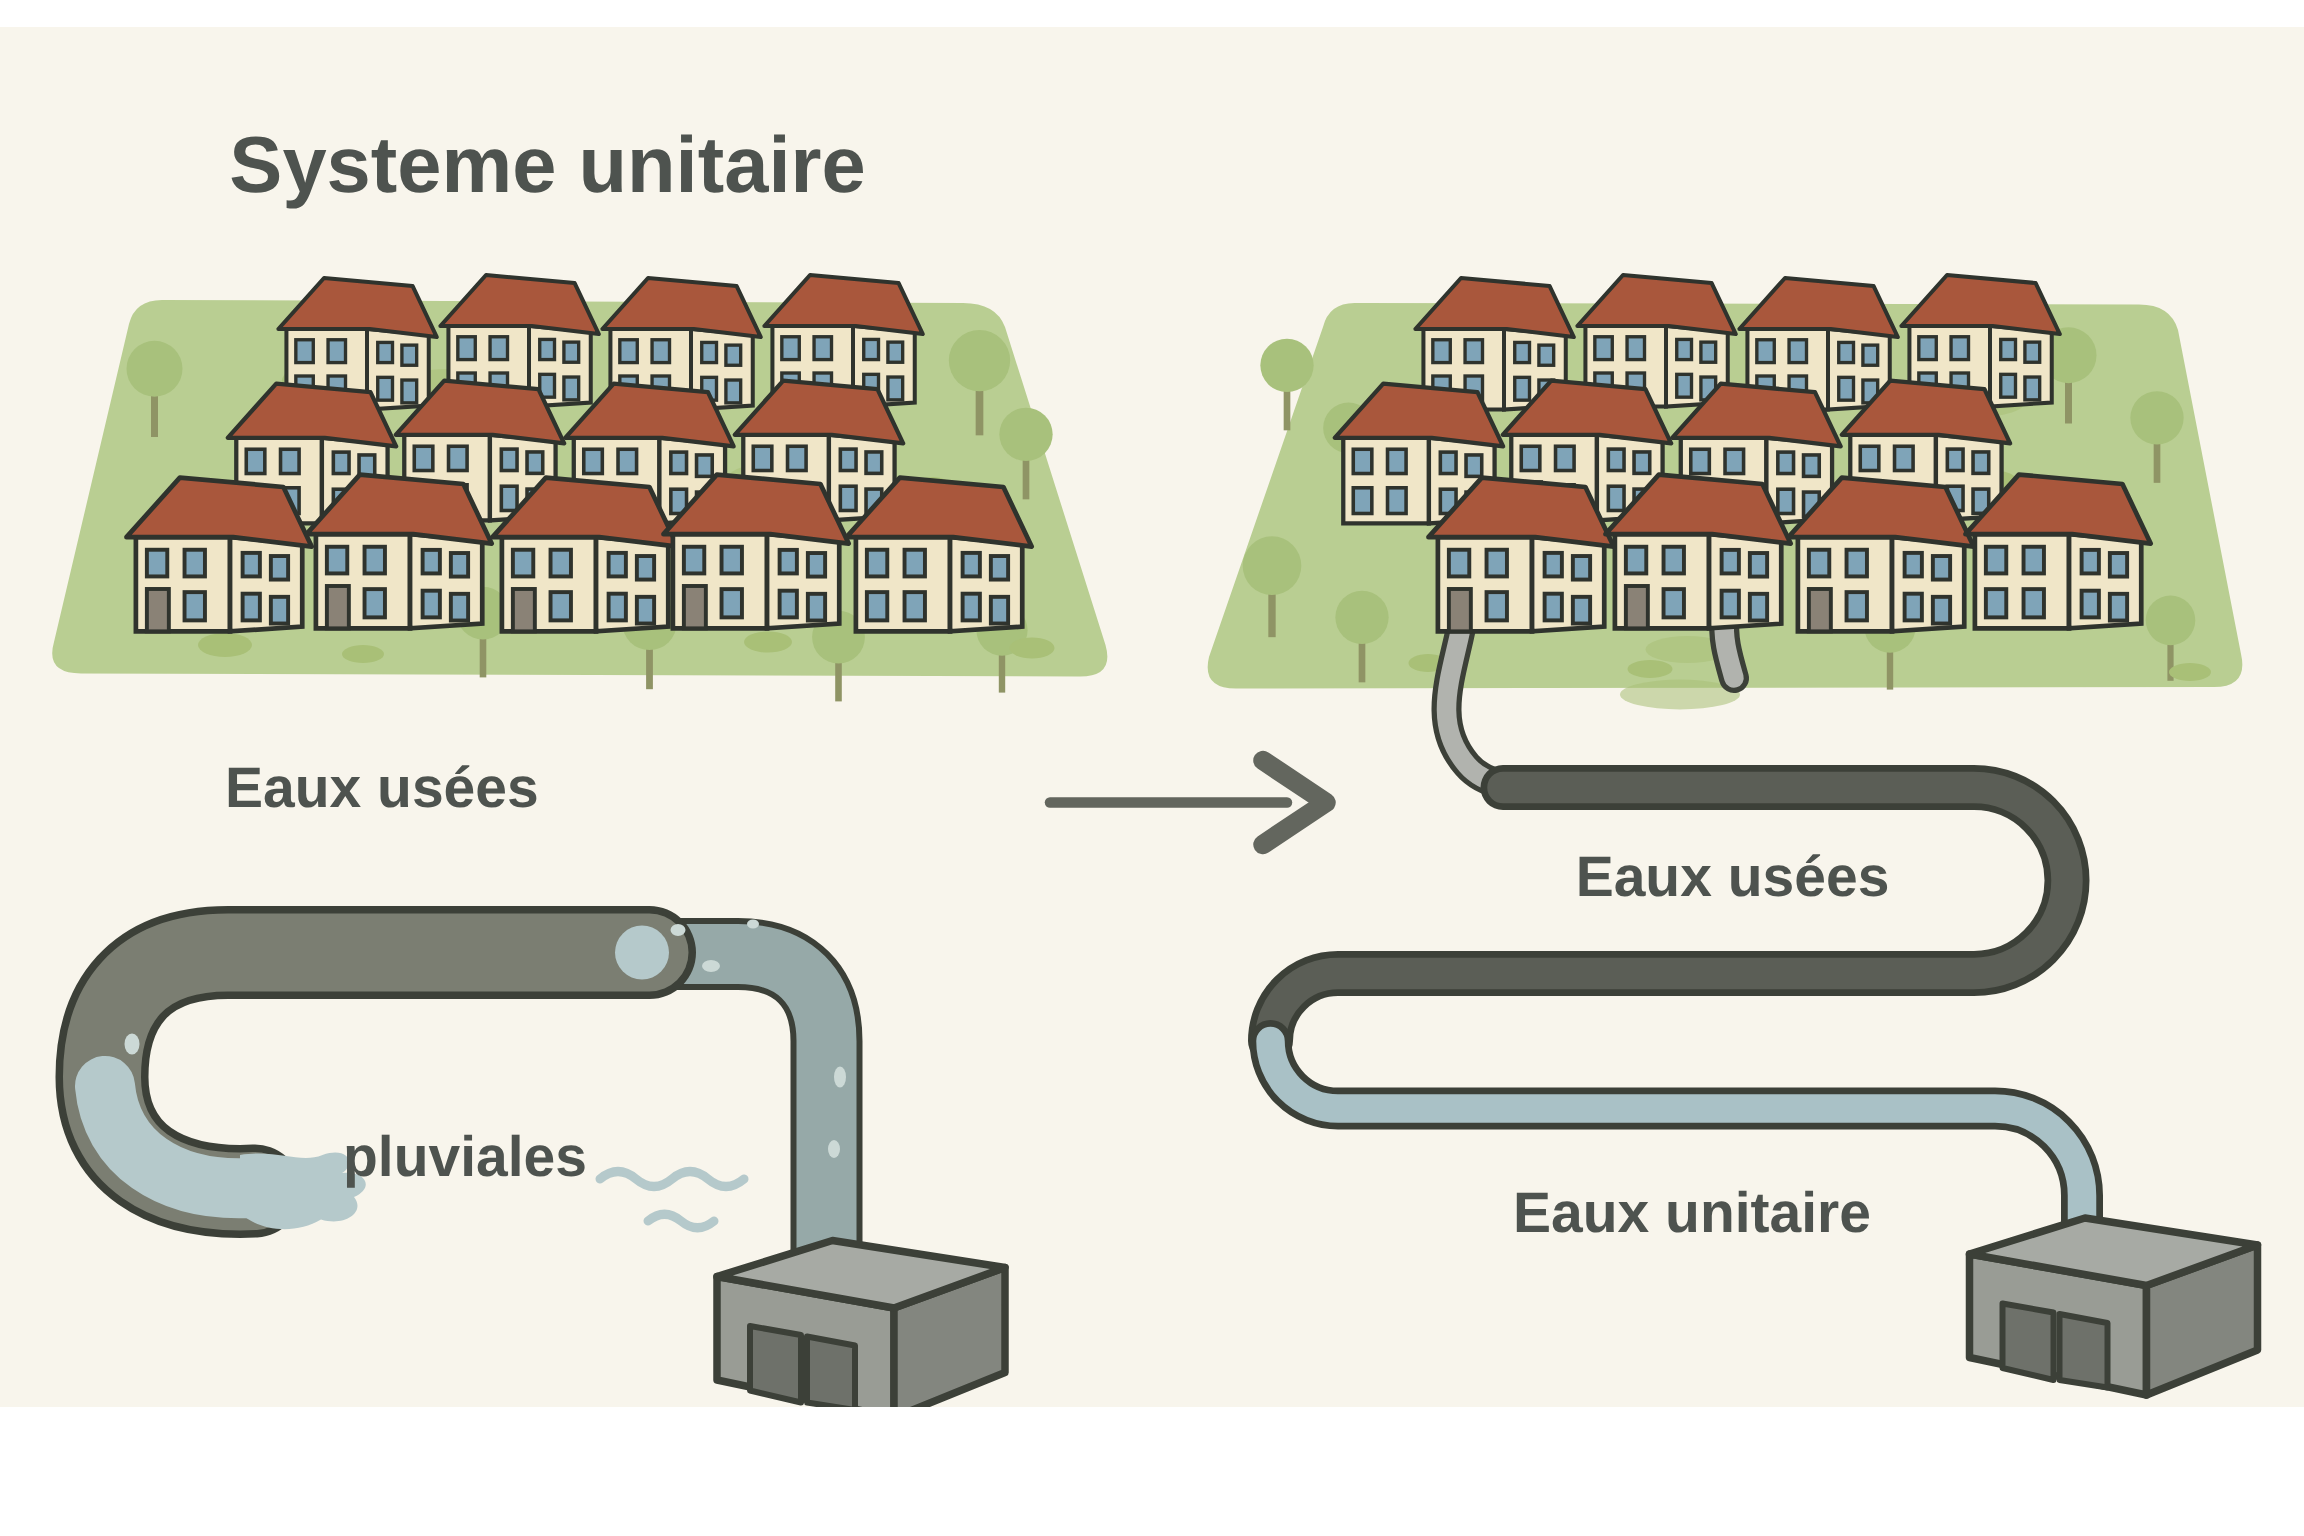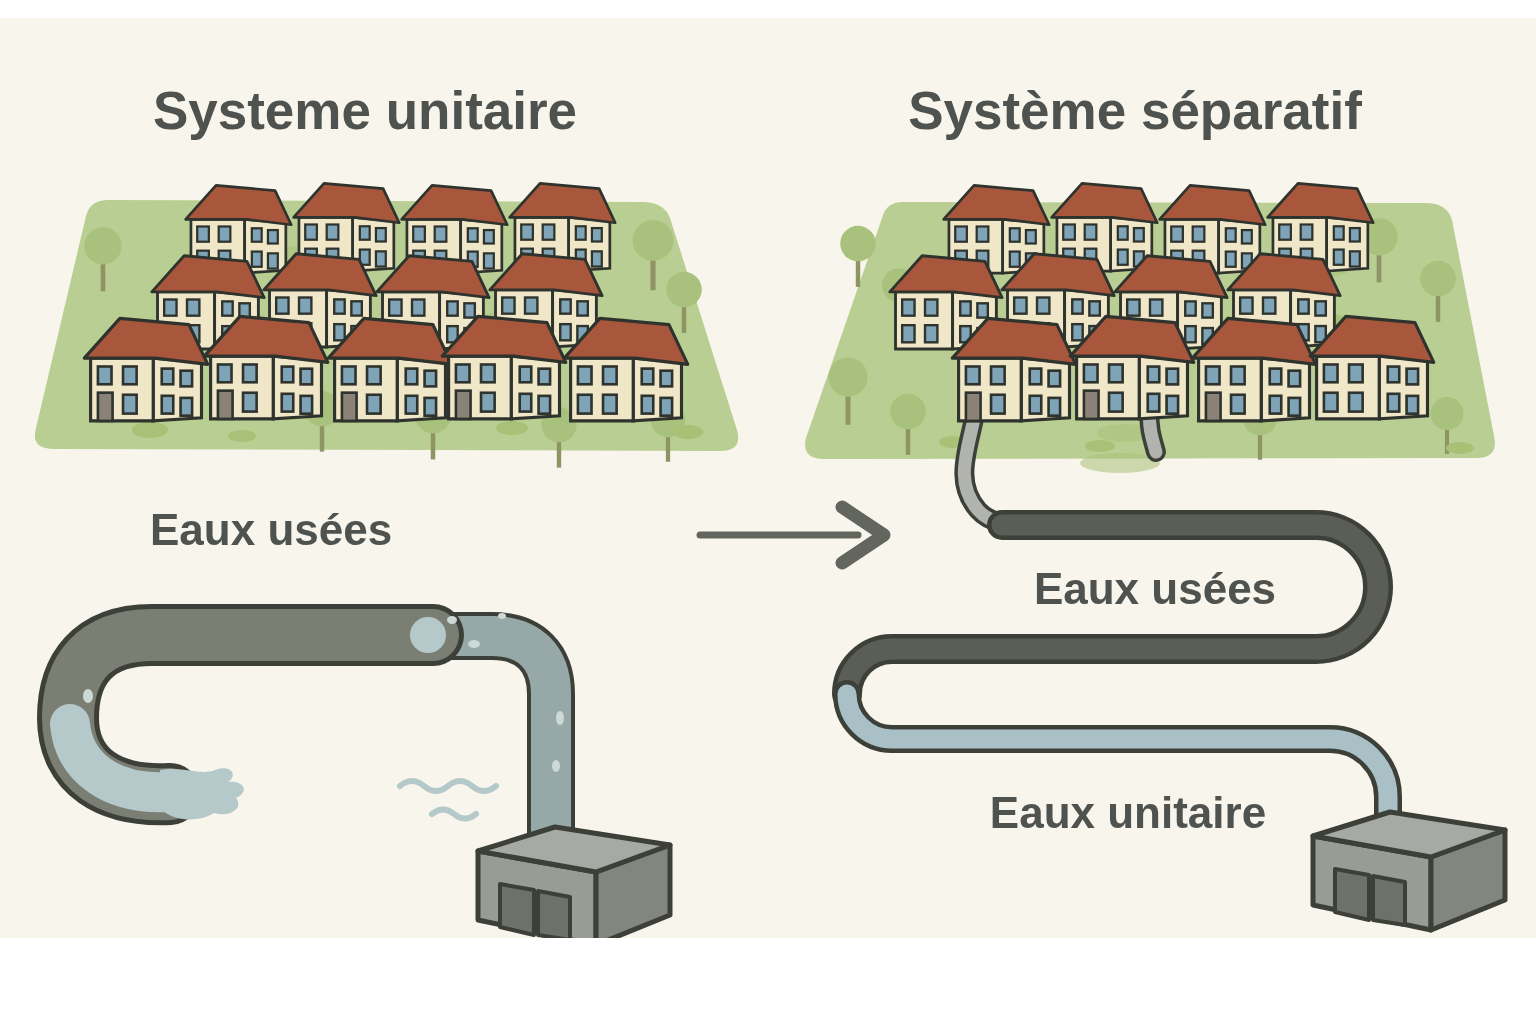--- a/index.html
+++ b/index.html
@@ -1,21 +1,21 @@
 <!DOCTYPE html>
 <html style="--background: #f8f5ec; --text: #4e534f; --grass: #b9ce92; --grass-dark: #a9c077; --roof: #a9573c; --wall: #f0e6c8; --window: #7fa4b8; --door: #8a8276; --line: #2f332d; --tree: #a8c17c; --trunk: #8f9465; --outline-dark: #3c4038; --pipe-dark-left: #7b7e72; --pipe-dark-right: #5b5e56; --pipe-blue-left: #96a9a8; --pipe-blue-right: #a9c1c6; --water: #b5c9cb; --water-light: #ccd9d6; --drain: #b1b3ae; --bldg-top: #a7aaa4; --bldg-front: #999c95; --bldg-side: #83867f; --bldg-door: #6e716a; --arrow: #63665e;"><head>
 <meta charset="utf-8">
 <style>
   html,body{margin:0;padding:0;}
   body{font-family:"Liberation Sans","DejaVu Sans",sans-serif;}
   .stage{position:relative;width:1536px;height:920px;overflow:hidden;background:var(--background,#f8f5ec);margin-top:18px;}
   .stage svg{position:absolute;left:0;top:0;}
   .lbl{position:absolute;color:var(--text,#4e534f);font-weight:600;white-space:nowrap;}
   .title{font-size:53px;text-align:center;}
-  .sub{font-size:44px;}
+  .sub{font-size:38px;}
   .centered{text-align:center;}
 </style>
 </head>
 <body>
 
 <div class="stage">
 
 <svg width="1536" height="1024" viewBox="0 0 1536 1024">
   <defs>
     <symbol id="house-a" viewBox="0 0 124 108">
@@ -190,23 +190,23 @@
   </g>
   <use href="#plant" x="1305" y="788" width="205" height="135"></use>
 
   <g stroke="var(--water)" stroke-width="6" fill="none" stroke-linecap="round">
     <path d="M 400,768 q 12,-10 24,0 t 24,0 t 24,0 t 24,0"></path>
     <path d="M 432,796 q 11,-9 22,0 t 22,0"></path>
   </g>
 </svg>
 
 <div class="lbl title" style="left:65px;top:62px;width:600px;">Systeme unitaire</div>
-<div class="lbl title" style="left:835px;top:62px;width:600px;">Système séparatif</div>
 
 <div class="lbl sub" style="left:150px;top:487px;">Eaux usées</div>
 
 <div class="lbl sub centered" style="left:160px;top:726px;width:300px;line-height:56px;">
+  <div>pluviales</div>
 </div>
 
 <div class="lbl sub centered" style="left:1005px;top:546px;width:300px;">Eaux usées</div>
 <div class="lbl sub centered" style="left:948px;top:770px;width:360px;">Eaux unitaire</div>
 
 </div>
 
 </body></html>

